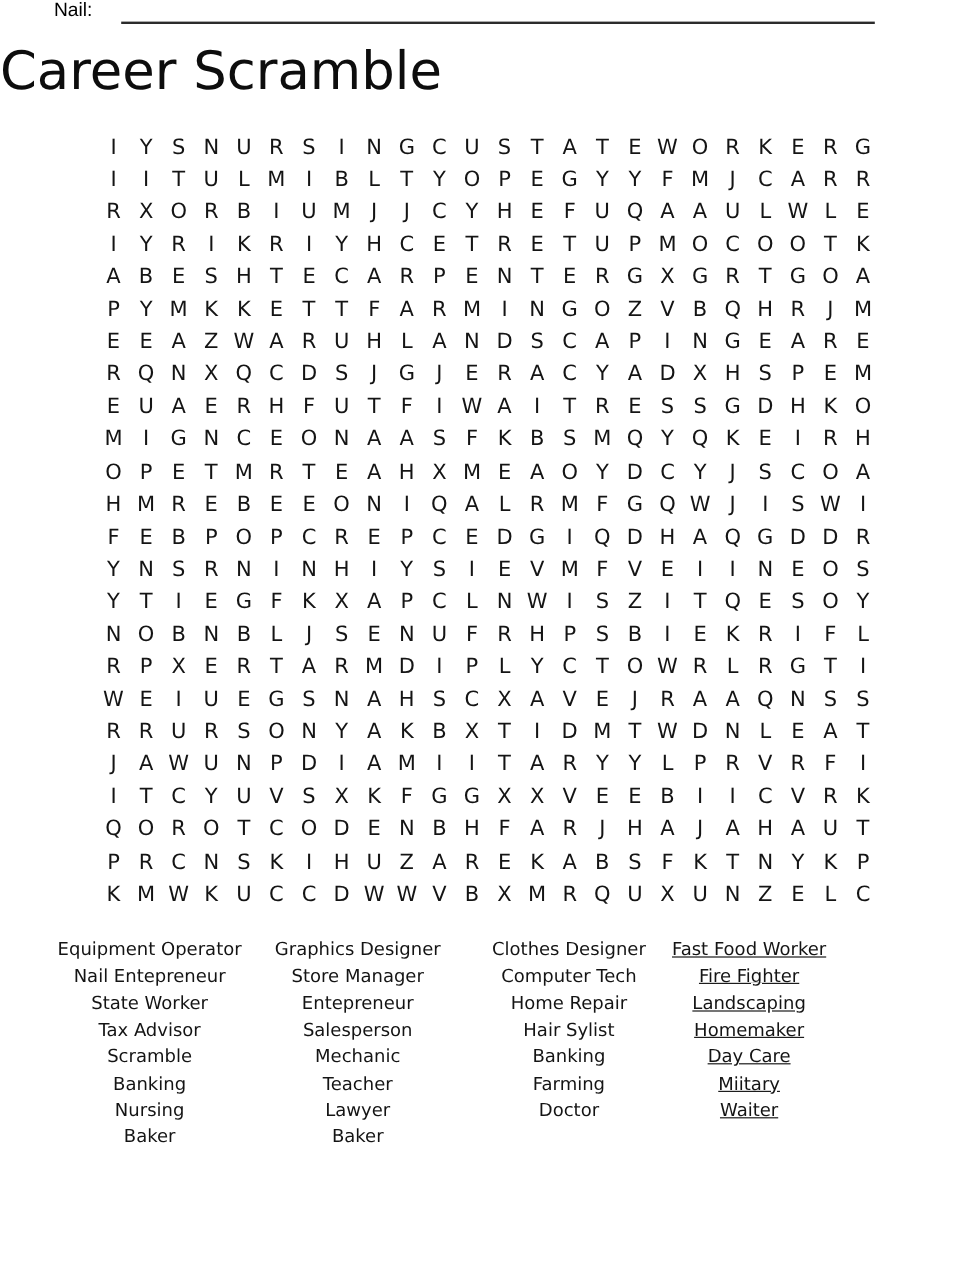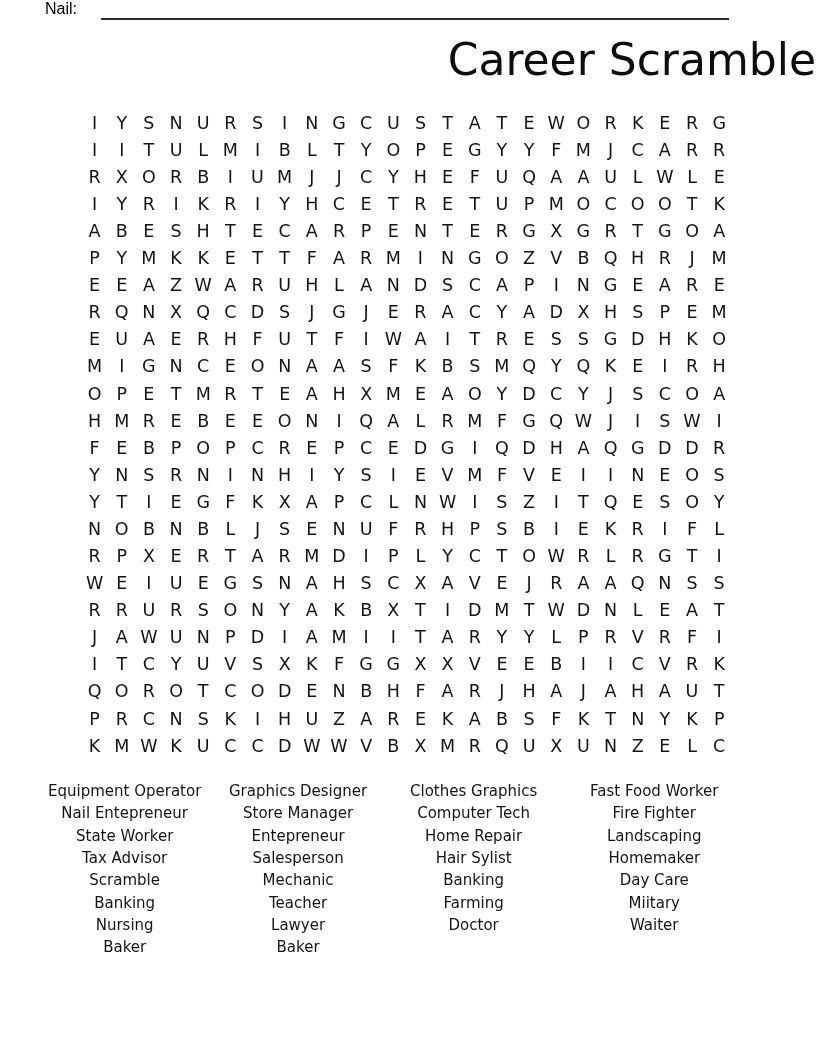--- a/index.html
+++ b/index.html
@@ -31,21 +31,21 @@
     width: 628px;
     height: 16px;
     border-bottom: 2px solid #2b2b2b;
   }
   .page-title {
     position: absolute;
     left: 0;
     top: 34px;
     width: 100%;
     margin: 0;
-    text-align: right;
+    text-align: left;
     font-family: "DejaVu Sans", sans-serif;
     font-size: 44px;
     font-weight: 500;
     letter-spacing: 0px;
     color: #0d0d0d;
   }
   .ws-grid {
     position: absolute;
     left: 81px;
     top: 110px;
@@ -70,21 +70,21 @@
     height: 200px;
     text-align: center;
   }
   .word-col {
     position: absolute;
     top: 0;
   }
   .word-col-1 { left: 48px;  }
   .word-col-2 { left: 229px; }
   .word-col-3 { left: 410px; }
-  .word-col-4 { left: 590px; }
+  .word-col-4 { left: 560px; text-decoration: underline; }
   .word-col .word {
     font-size: 15px;
     line-height: 22.35px;
     white-space: nowrap;
     color: #141414;
   }
 </style>
 </head>
 <body>
 
@@ -689,21 +689,21 @@
         <div class="word">Graphics Designer</div>
         <div class="word">Store Manager</div>
         <div class="word">Entepreneur</div>
         <div class="word">Salesperson</div>
         <div class="word">Mechanic</div>
         <div class="word">Teacher</div>
         <div class="word">Lawyer</div>
         <div class="word">Baker</div>
       </div>
     <div class="word-col word-col-3">
-        <div class="word">Clothes Graphics</div>
+        <div class="word">Clothes Designer</div>
         <div class="word">Computer Tech</div>
         <div class="word">Home Repair</div>
         <div class="word">Hair Sylist</div>
         <div class="word">Banking</div>
         <div class="word">Farming</div>
         <div class="word">Doctor</div>
       </div>
     <div class="word-col word-col-4">
         <div class="word">Fast Food Worker</div>
         <div class="word">Fire Fighter</div>

